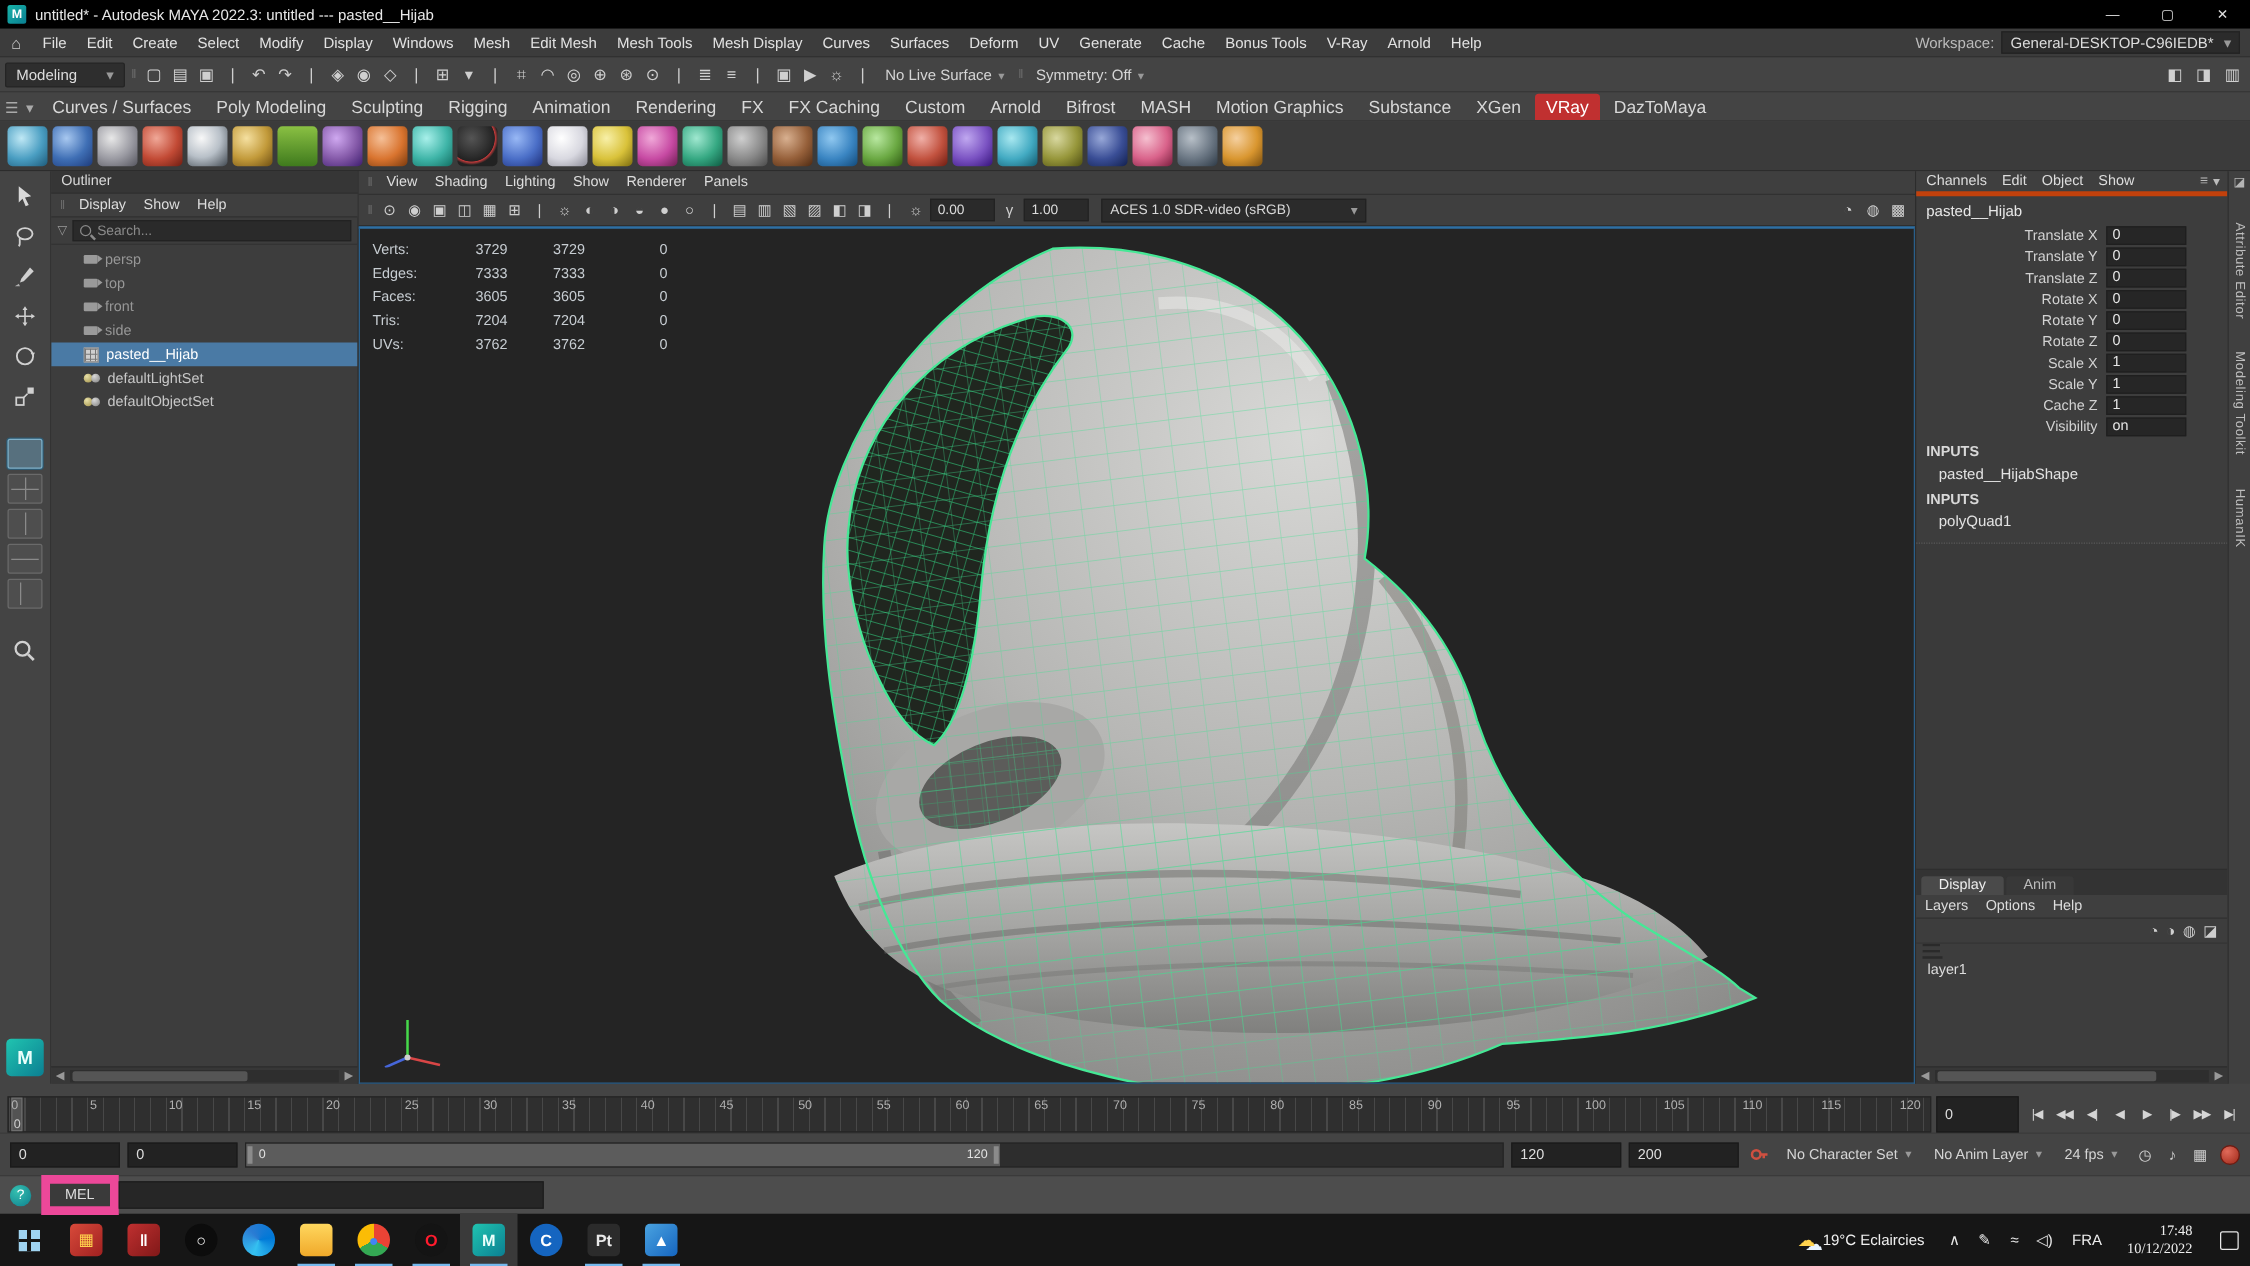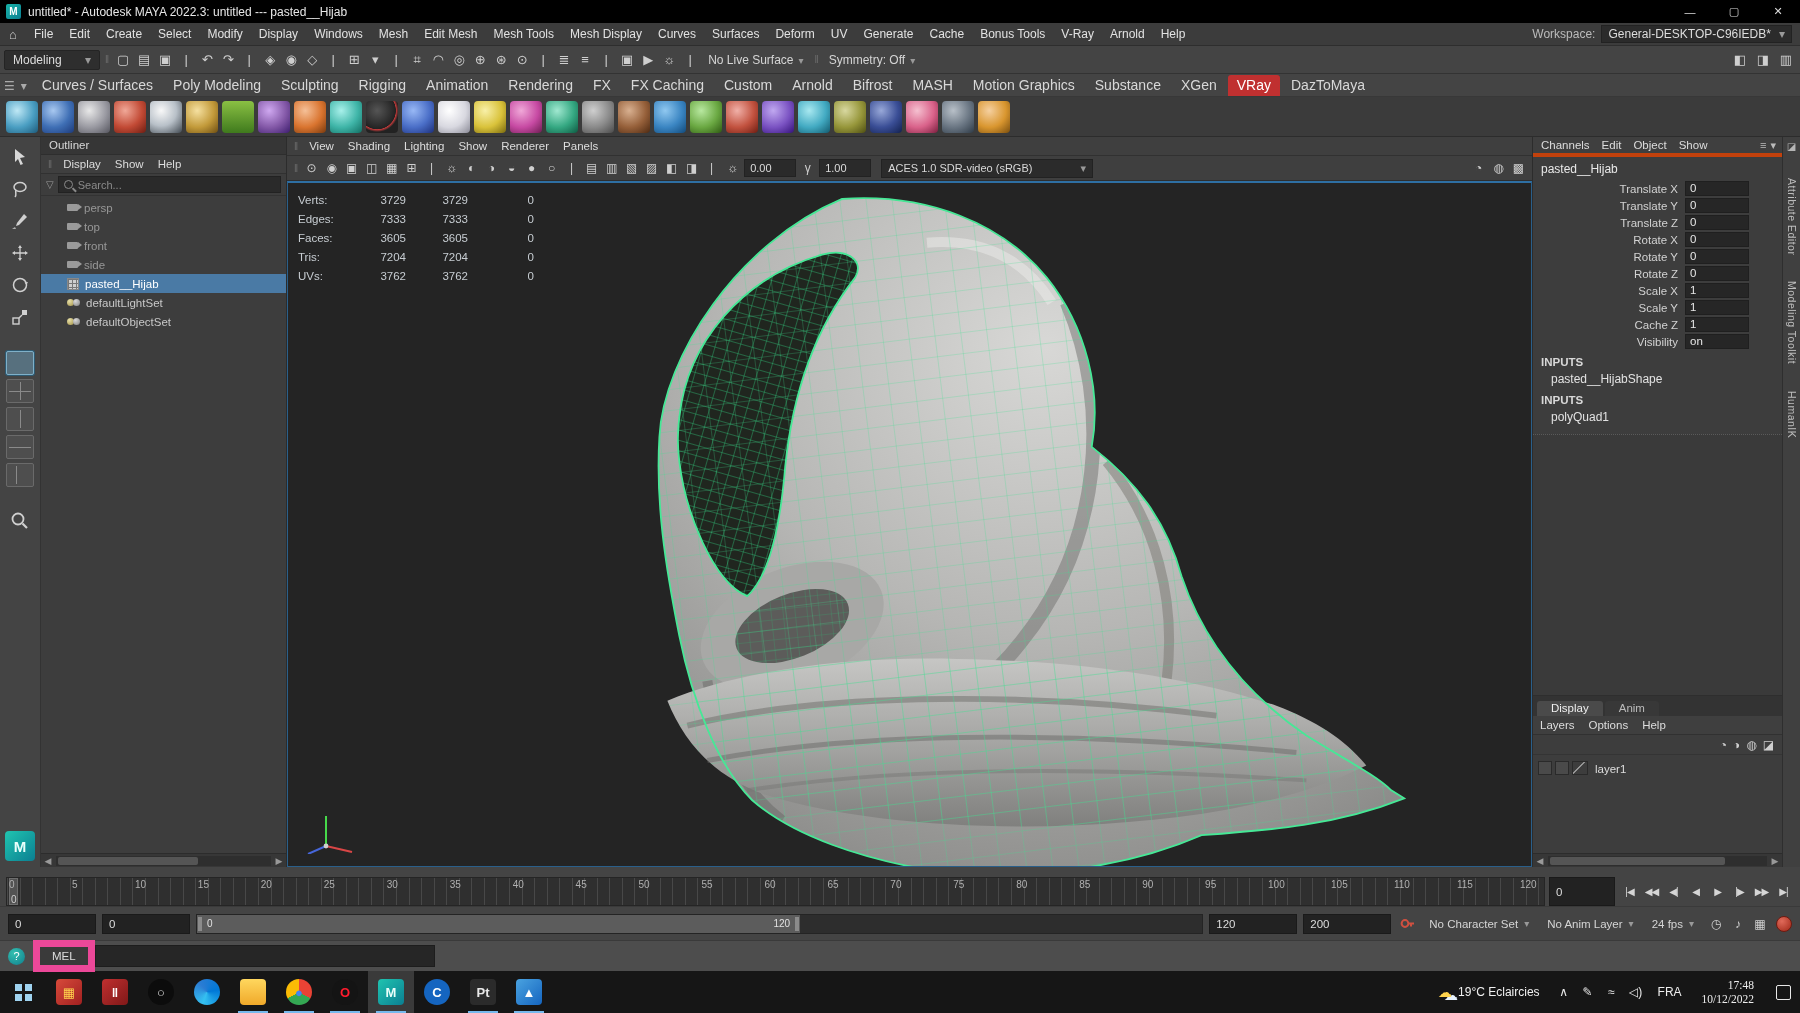--- a/index.html
+++ b/index.html
@@ -112,21 +112,21 @@
   .cb-header{color:#d8d8d8;font-size:11.5px;font-weight:bold;padding:6px 8px 2px;}
   .cb-sub{color:#e2e2e2;font-size:12px;padding:2px 8px 2px 18px;}
   .cb-empty{flex:1;border-top:1px dotted #5a5a5a;margin-top:8px;background:#3a3a3a;}
   
   .le{border-top:1px solid #2e2e2e;background:#3d3d3d;}
   .le-tabs{display:flex;background:#333;height:20px;align-items:flex-end;gap:2px;padding:2px 4px 0;}
   .le-tab{padding:1px 14px 2px;font-size:11.5px;color:#bbb;background:#383838;border-radius:3px 3px 0 0;}
   .le-tab.selected{background:#4a4a4a;color:#eee;}
   .le-menus{height:19px;display:flex;align-items:center;background:#3f3f3f;border-bottom:1px solid #313131;}
   .le-iconrow{height:20px;display:flex;align-items:center;justify-content:flex-end;gap:6px;padding:0 8px;border-bottom:1px solid #343434;color:#cfcfcf;font-size:12px;}
-  .layer-row{height:20px;display:flex;align-items:flex-end;gap:3px;padding:0 5px;}
+  .layer-row{height:20px;display:flex;align-items:flex-start;gap:3px;padding:0 5px;flex-direction:column;}
   .layer-box{width:14px;height:14px;background:#4a4a4a;border:1px solid #2a2a2a;}
   .layer-swatch{width:16px;height:14px;background:#3d3d3d;border:1px solid #2a2a2a;position:relative;overflow:hidden;}
   .layer-swatch::after{content:"";position:absolute;left:-3px;top:14px;width:26px;height:1px;background:#bbb;transform:rotate(-45deg);transform-origin:left;}
   .layer-name{color:#ddd;font-size:11.5px;padding-left:4px;}
   .le-empty{height:78px;}
 
   
   .rightstrip{width:18px;background:#404040;border-left:1px solid #2e2e2e;display:flex;flex-direction:column;align-items:center;padding-top:4px;gap:26px;}
   .strip-ico{color:#b5b5b5;font-size:10px;}
   .vtab{writing-mode:vertical-rl;color:#bdbdbd;font-size:10.5px;letter-spacing:.5px;white-space:nowrap;}

